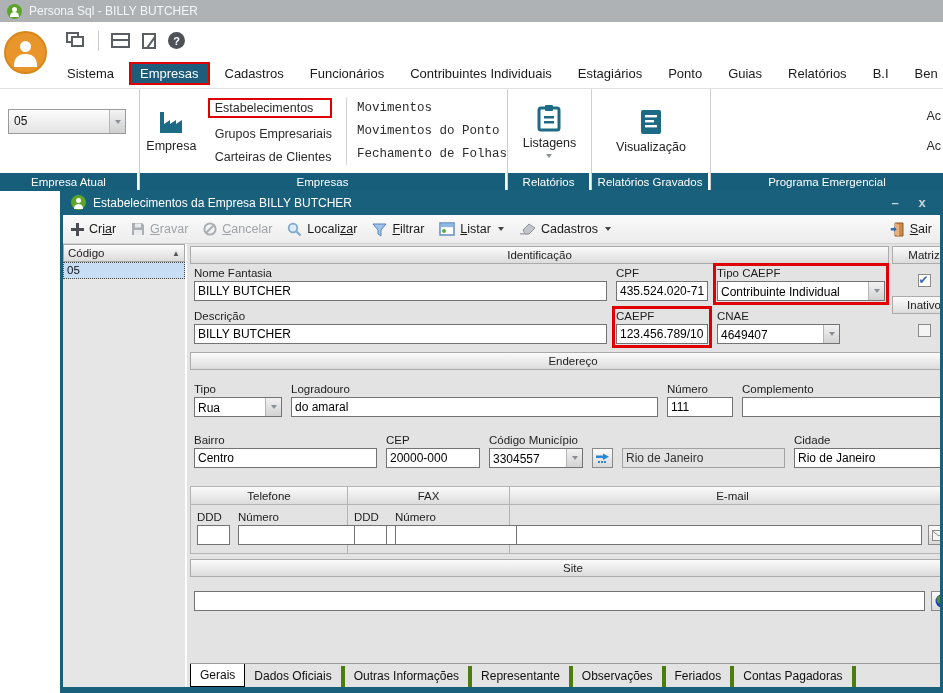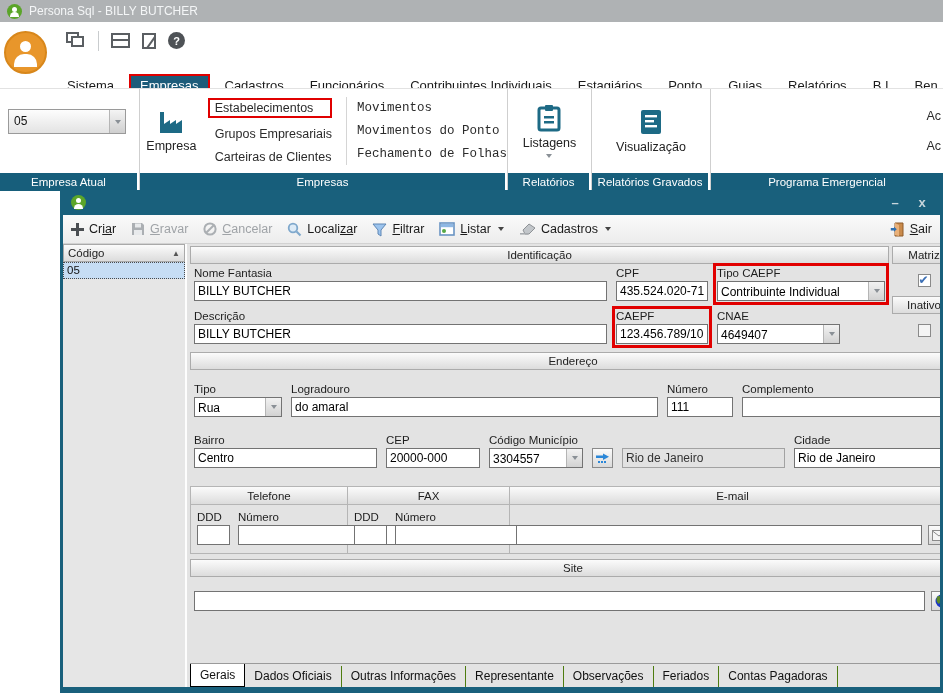--- a/index.html
+++ b/index.html
@@ -28,21 +28,21 @@
   .ic-cascade i:last-child { left:5px; top:4px; }
   .qat-sep { width:1px; height:20px; background:#C9CCCE; }
   .ic-split { width:19px; height:15px; border:2px solid #5A5E62; background:#fff; position:relative; }
   .ic-split::before { content:""; position:absolute; left:0; right:0; top:4px; height:2px; background:#5A5E62; }
   .ic-flag { width:14px; height:16px; border:2px solid #5A5E62; background:#fff; position:relative; overflow:hidden; }
   .ic-flag::before { content:""; position:absolute; left:-3px; top:5px; width:22px; height:2px; background:#5A5E62; transform:rotate(-55deg); }
   .ic-help { width:17px; height:17px; border-radius:50%; background:#4E5256; color:#fff; font-size:11px; font-weight:bold;
     display:flex; align-items:center; justify-content:center; }
 
   
-  .tabrow { position:absolute; left:0; top:70px; width:943px; height:30px; background:#fff;
+  .tabrow { position:absolute; left:0; top:58px; width:943px; height:30px; background:#fff;
     display:flex; align-items:center; gap:4px; padding-left:56px; overflow:hidden; }
   .rtab { padding:4px 11px; font-size:13px; color:#1A1A1A; white-space:nowrap; }
   .rtab.selected { background:#1D5C7A; color:#fff; border:2px solid #E00000; padding:2px 9px; }
 
   
   .ribbon { position:absolute; left:0; top:88px; width:943px; height:102px; background:#fff; border-top:1px solid #E2E2E2; display:flex; }
   .rgroup { height:102px; display:flex; flex-direction:column; border-right:1px solid #CFCFCF; }
   .rgroup:last-child { border-right:none; }
   .rgroup .rbody { flex:1; display:flex; position:relative; }
   .rcaption { height:18px; background:#175E7B; color:#fff; font-size:11.5px; display:flex; align-items:center; justify-content:center;
@@ -120,21 +120,21 @@
   .cbox-tel { width:158px; } .cbox-fax { width:162px; } .cbox-mail { flex:1; }
   .cbody { flex:1; padding:6px 6px 8px 6px; display:flex; align-items:flex-end; gap:8px; }
   .mailrow { display:flex; align-items:center; gap:6px; width:100%; }
   .sq-btn { width:21px; height:20px; border:1px solid #8A8A8A; background:linear-gradient(#FBFBFB,#DADADA);
     display:flex; align-items:center; justify-content:center; flex:0 0 auto; }
 
   .site-sec { margin-top:5px; }
   .site-row { display:flex; align-items:center; gap:6px; padding:14px 4px 10px 4px; }
 
   .dlg-tabs { margin-top:auto; display:flex; align-items:flex-end; border-top:1px solid #9A9A9A; height:24px; }
-  .dtab { font-size:12px; color:#111; padding:3px 9px 4px 9px; border-right:1px solid #4d7c0f; white-space:nowrap; }
+  .dtab { font-size:12px; color:#111; padding:3px 9px 4px 9px; border-right:4px solid #4d7c0f; white-space:nowrap; }
   .dtab.active { background:#fff; border:1px solid #000; border-top:none; border-right:1px solid #000; margin-top:-1px; padding-top:4px; }
 </style>
 </head>
 <body>
 
 <div class="screen">
 
   <div class="titlebar">
     <span class="person-badge"></span>
     <span>Persona Sql - BILLY BUTCHER</span>
@@ -247,20 +247,21 @@
         </div>
       </div>
       <div class="rcaption">Programa Emergencial</div>
     </div>
   </div>
 
   <div class="dialog">
 
     <div class="dlg-title">
       <span class="person-badge"></span>
+      <span>Estabelecimentos da Empresa BILLY BUTCHER</span>
       <span class="spacer"></span>
       <span class="dlg-ctl">–</span>
       <span class="dlg-ctl">x</span>
     </div>
 
     <div class="dlg-toolbar">
       <span class="tbtn">
         <svg class="icon-svg" width="13" height="13" viewBox="0 0 13 13">
             <path fill="#4A4E52" d="M5 0h3v5h5v3H8v5H5V8H0V5h5z"></path>
           </svg>

